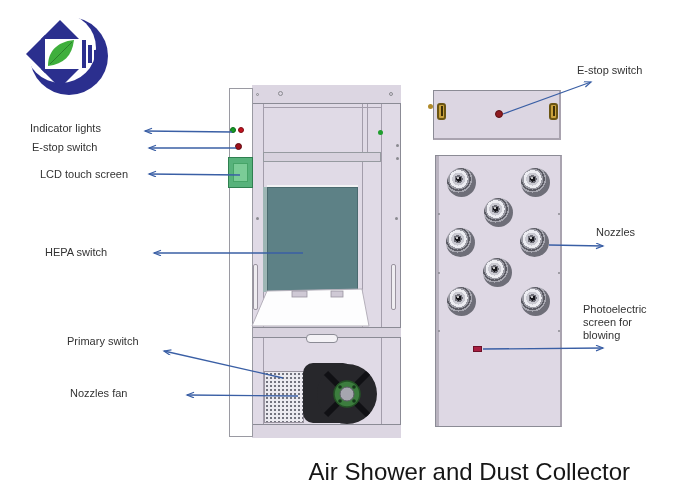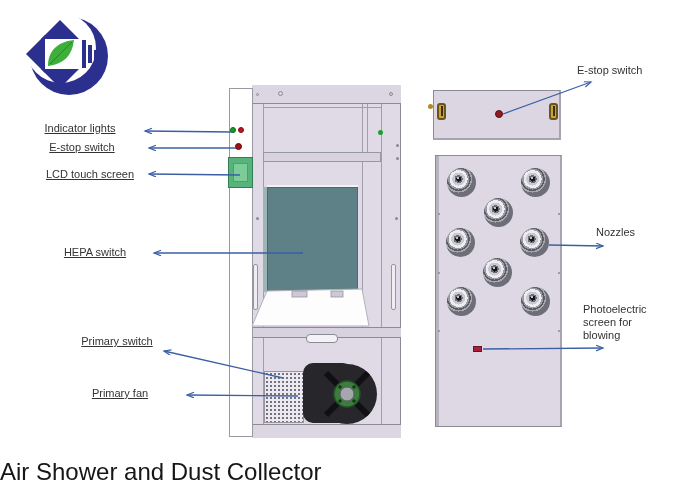--- a/index.html
+++ b/index.html
@@ -4,21 +4,21 @@
 <style>
   html,body{margin:0;padding:0;background:#fff;}
   .canvas{
     position:relative;width:700px;height:500px;background:#ffffff;overflow:hidden;
     font-family:"Liberation Sans", sans-serif;
   }
   .abs{position:absolute;box-sizing:border-box;}
   .callout{
     position:absolute;font-size:11px;color:#333;line-height:13px;white-space:nowrap;
   }
-  .callout.ra{text-align:center;width:100px;text-decoration:underline;}
+  .callout.ra{text-align:left;width:100px;}
   .callout.wrap{white-space:normal;width:72px;}
   
   .control-column{left:229px;top:88px;width:24px;height:349px;background:#ffffff;border:1px solid #9a9aa2;}
   .dot{border-radius:50%;}
   .ind-green{left:230px;top:127px;width:6px;height:6px;background:#159c26;border:1px solid #0a6b16;}
   .ind-red{left:238px;top:127px;width:6px;height:6px;background:#c3131f;border:1px solid #7d0c14;}
   .estop-dot{left:235px;top:143px;width:7px;height:7px;background:#9c111c;border:1px solid #5f0a10;}
   .lcd-outer{left:228px;top:157px;width:25px;height:31px;background:#57b27b;border:1px solid #2f7f50;}
   .lcd-inner{left:233px;top:163px;width:15px;height:19px;background:#7bcc97;border:1px solid #46a468;}
   .cab-body{left:252px;top:85px;width:149px;height:353px;background:#e0dae6;border:1.5px solid #8b8b95;}
@@ -46,21 +46,21 @@
   .gold-dot{left:428px;top:104px;width:5px;height:5px;border-radius:50%;background:#b08a2a;}
   .sidepanel-main{left:435px;top:155px;width:127px;height:272px;background:#ded8e4;border:1px solid #8b8b95;border-right:2px solid #a9a3af;}
   .sidepanel-shade{left:436px;top:156px;width:3px;height:270px;background:#b9b3bf;}
   .nozzle{position:absolute;width:29px;height:29px;border-radius:50%;
     background:radial-gradient(circle at 40% 38%,
       #15151a 0 2.5px,#6d6d76 2.5px 4px,#c9c9d1 4px 6.5px,#ececf1 6.5px 9px,
       #9a9aa3 9px 10.5px,#5b5b64 10.5px 12px,#a7a7b0 12px 13.5px,#6e6e78 13.5px 14.5px);}
   .nozzle::after{content:'';position:absolute;left:10px;top:9px;width:2px;height:2px;border-radius:50%;background:#ffffff;}
   .sensor{left:473px;top:346px;width:9px;height:6px;background:#a81e40;border:1px solid #6d1028;}
   
-  .main-title{left:0;top:458px;width:630px;text-align:left;font-size:24px;color:#161616;}
+  .main-title{left:0;top:458px;width:630px;text-align:right;font-size:24px;color:#161616;}
   svg.overlay{position:absolute;left:0;top:0;pointer-events:none;}
 </style>
 </head>
 <body>
 
 <div class="canvas">
 
   <svg class="abs" style="left:12px;top:8px;" width="105" height="92" viewBox="0 0 105 92">
     <g>
       <circle cx="57" cy="48" r="39" fill="#2b2f8e"></circle>
@@ -176,19 +176,19 @@
       <line x1="549" y1="245" x2="603" y2="246" marker-end="url(#ah)"></line>
       <line x1="483" y1="349" x2="603" y2="348" marker-end="url(#ah)"></line>
     </g>
   </svg>
 
   <div class="callout ra" style="left:30px;top:122px;">Indicator lights</div>
   <div class="callout ra" style="left:32px;top:141px;">E-stop switch</div>
   <div class="callout ra" style="left:40px;top:168px;">LCD touch screen</div>
   <div class="callout ra" style="left:45px;top:246px;">HEPA switch</div>
   <div class="callout ra" style="left:67px;top:335px;">Primary switch</div>
-  <div class="callout ra" style="left:70px;top:387px;">Primary fan</div>
+  <div class="callout ra" style="left:70px;top:387px;">Nozzles fan</div>
   <div class="callout" style="left:577px;top:64px;">E-stop switch</div>
   <div class="callout" style="left:596px;top:226px;">Nozzles</div>
   <div class="callout wrap" style="left:583px;top:303px;">Photoelectric screen for blowing</div>
 
   <div class="abs main-title">Air Shower and Dust Collector</div>
 </div>
 
 </body></html>

